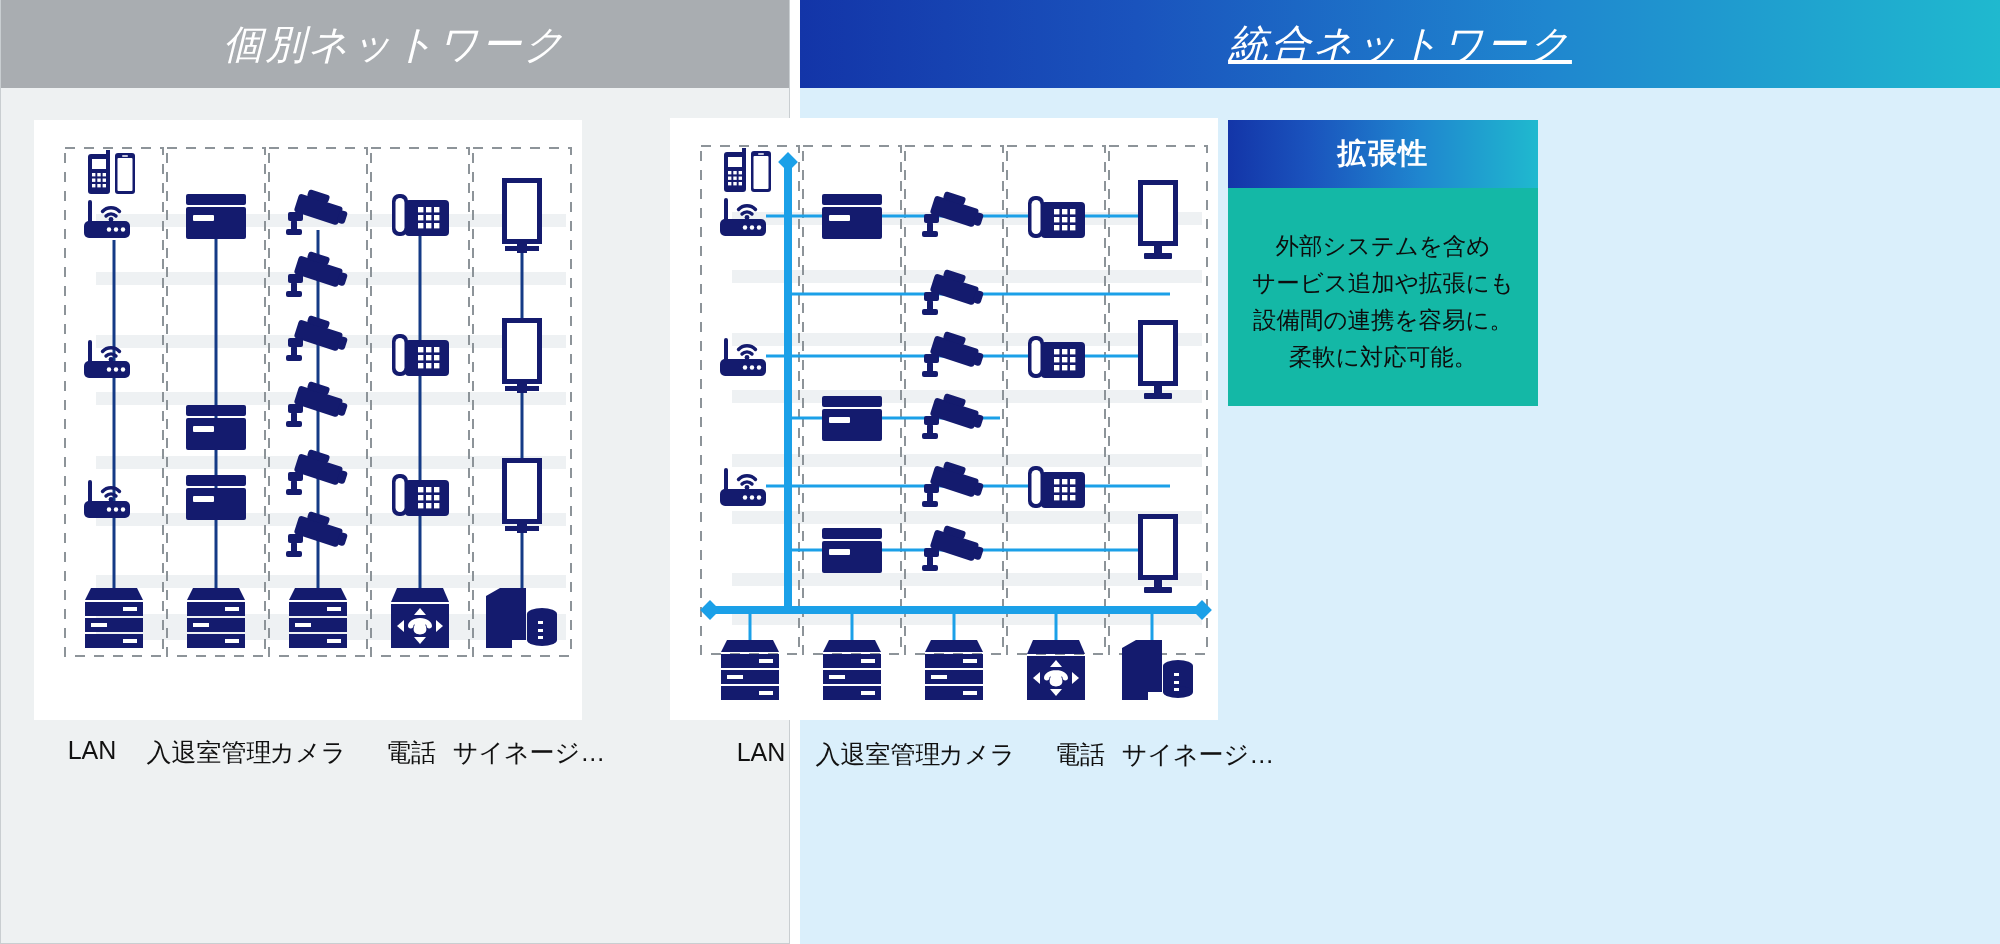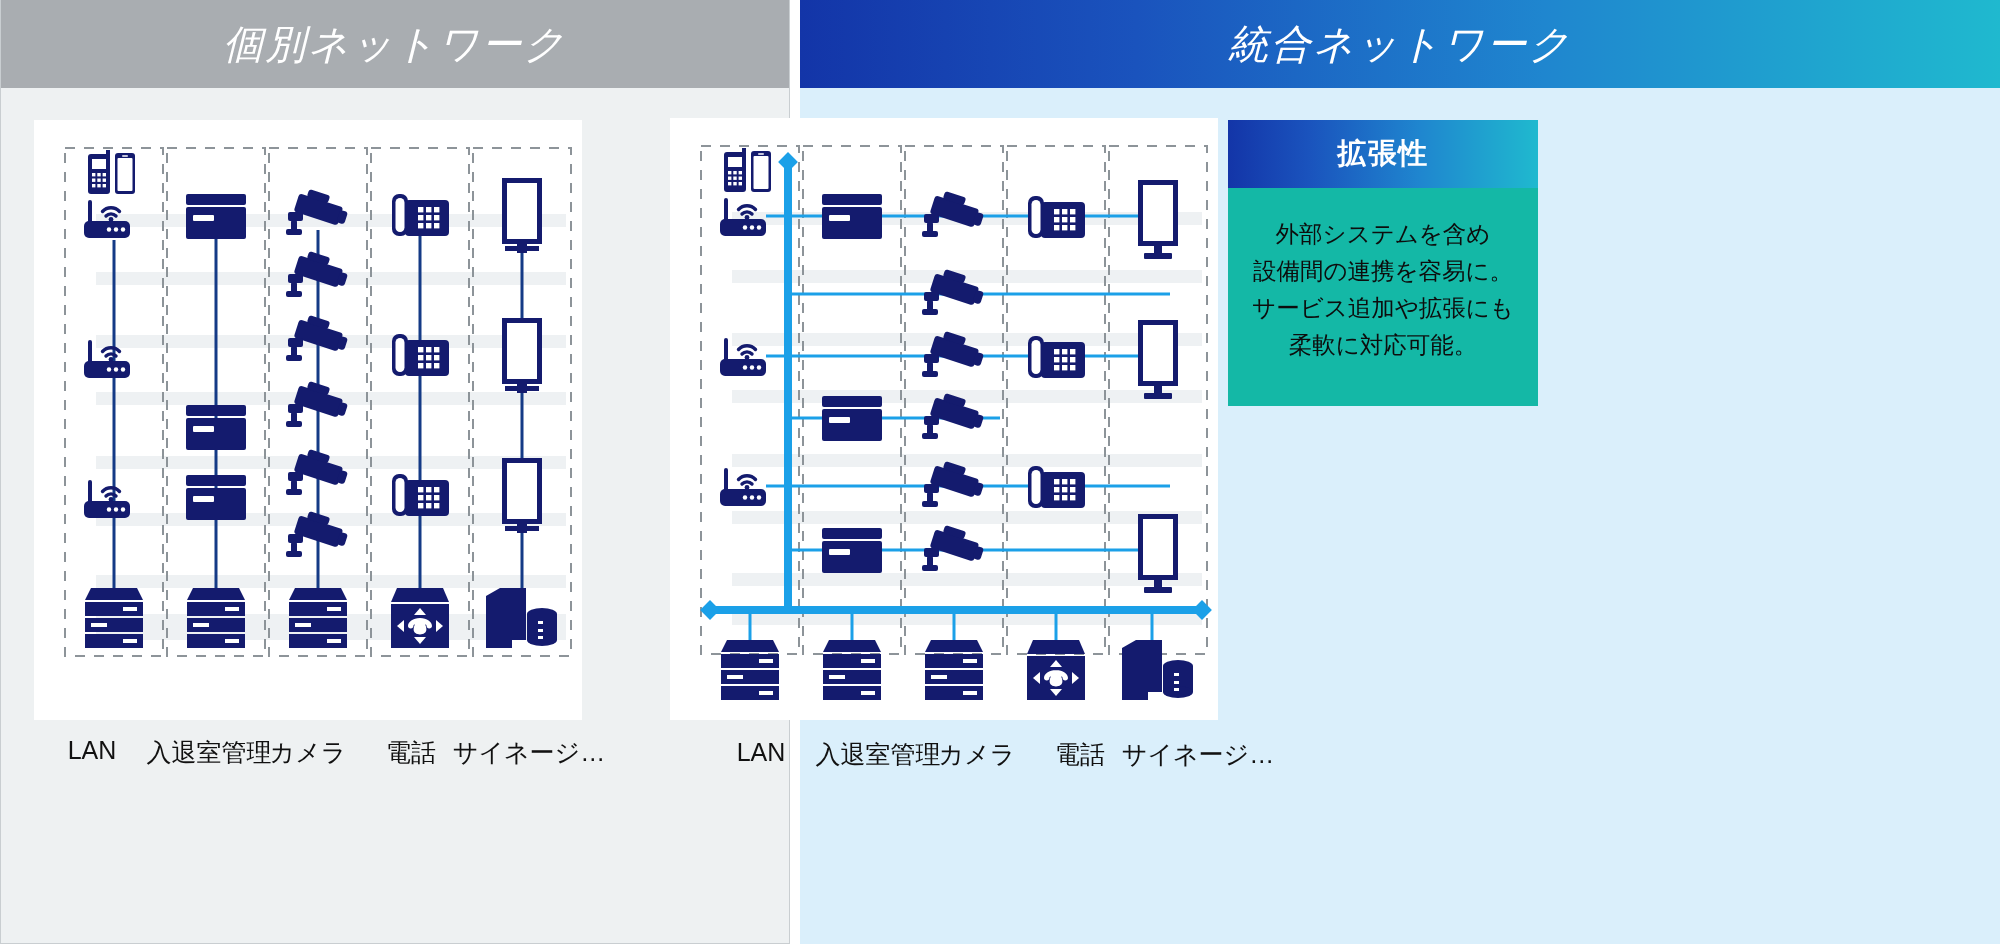--- a/index.html
+++ b/index.html
@@ -16,21 +16,21 @@
   .panel-left{left:0;width:790px;height:944px;background:#eef1f2;border-right:1px solid #c9ced1;border-left:1px solid #c9ced1;border-bottom:1px solid #c9ced1;}
   .panel-right{left:800px;width:1200px;height:944px;background:#daeffb;}
 
   .panel-header{
     position:absolute;top:0;left:0;right:0;height:88px;
     display:flex;align-items:center;justify-content:center;
     color:#ffffff;font-size:40px;font-style:italic;letter-spacing:.06em;
     font-weight:400;
   }
   .hdr-gray{background:#a9adb1;}
-  .hdr-blue{background:linear-gradient(90deg,#1335a8 0%,#1a53bd 28%,#1f86cf 62%,#1fb9cf 100%);}
+  .hdr-blue{background:linear-gradient(90deg,#1335a8 0%,#1a53bd 28%,#1f86cf 62%,#1fb9cf 100%);text-decoration:underline;}
 
   
   .diagram-card{
     position:absolute;background:#ffffff;
   }
   .card-left{left:33px;top:120px;width:548px;height:600px;}
   .card-right{left:670px;top:118px;width:548px;height:602px;}
 
   
   .collabel{
@@ -40,21 +40,21 @@
   }
 
   
   .benefit{position:absolute;background:#14b8a6;}
   .benefit-head{
     height:68px;display:flex;align-items:center;justify-content:center;
     color:#fff;font-size:29px;font-weight:bold;letter-spacing:.05em;
     background:linear-gradient(90deg,#1335a8 0%,#1a53bd 26%,#1f86cf 62%,#1fb9cf 100%);
   }
   .benefit-body{
-    padding:28px 14px 0 14px;text-align:center;
+    padding:40px 14px 0 14px;text-align:center;
     font-size:23.5px;line-height:1.58;color:#0d0d0d;
   }
   .benefit-body div{white-space:nowrap;}
 </style>
 </head>
 <body>
 
 <div class="stage">
 
   <div class="panel panel-left">
@@ -430,21 +430,21 @@
     <div class="collabel" style="left:-94px;top:738px;width:110px;">LAN</div>
     <div class="collabel" style="left:6px;top:738px;width:144px;">入退室管理</div>
     <div class="collabel" style="left:122px;top:738px;width:110px;">カメラ</div>
     <div class="collabel" style="left:225px;top:738px;width:110px;">電話</div>
     <div class="collabel" style="left:318px;top:738px;width:160px;">サイネージ…</div>
 
     <div class="benefit" style="left:428px;top:120px;width:310px;height:286px;">
       <div class="benefit-head">拡張性</div>
       <div class="benefit-body">
         <div>外部システムを含め</div>
+        <div>サービス追加や拡張にも</div>
         <div>設備間の連携を容易に。</div>
-        <div>サービス追加や拡張にも</div>
         <div>柔軟に対応可能。</div>
       </div>
     </div>
 
   </div>
 
 </div>
 
 </body></html>

